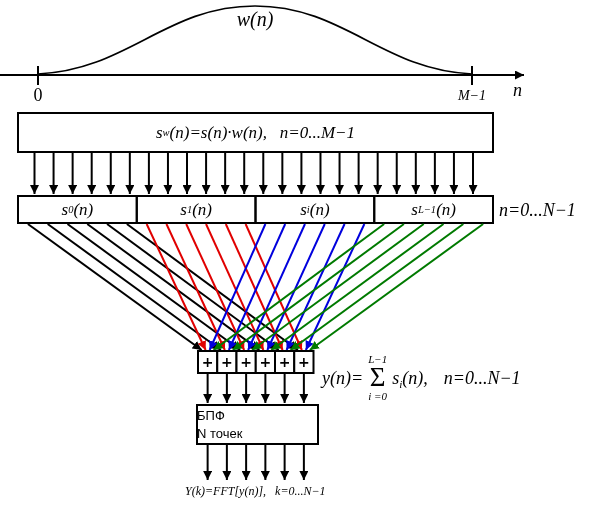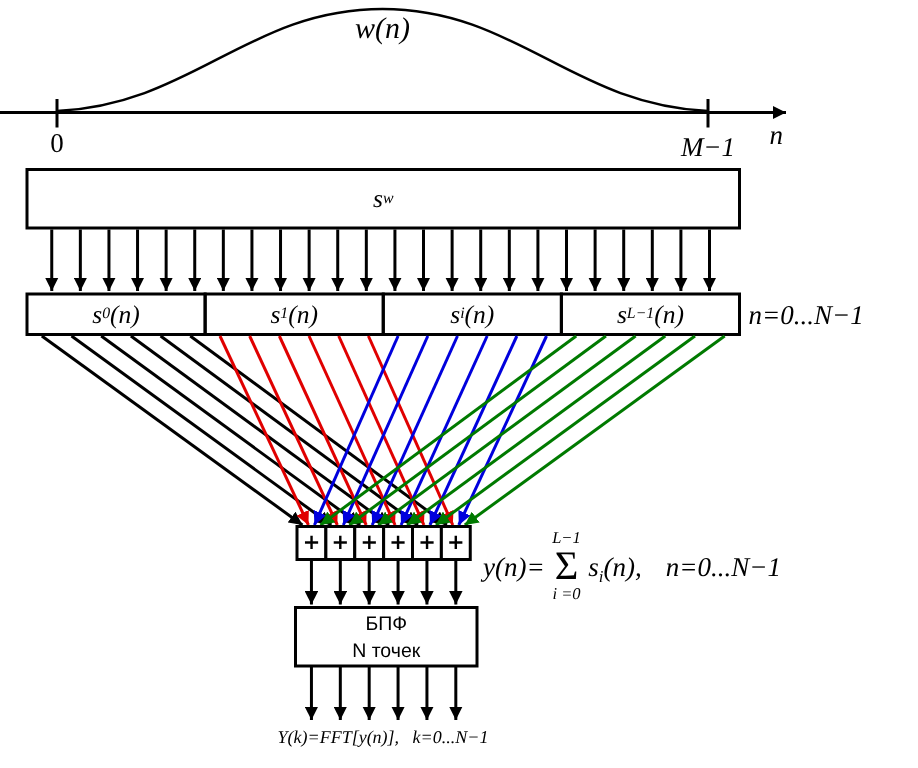--- a/index.html
+++ b/index.html
@@ -13,21 +13,21 @@
   .plus-label{position:absolute;font-style:normal;font-weight:bold;
               font-family:"DejaVu Sans",sans-serif;font-size:14px;
               display:flex;align-items:center;justify-content:center;}
   .sum-wrap{position:absolute;left:322px;top:350px;height:56px;display:flex;
             align-items:center;font-size:18px;font-style:italic;}
   .sigma-stack{display:flex;flex-direction:column;align-items:center;line-height:1;
                margin:0 5px;font-style:normal;}
   .sigma-stack .lim{font-size:11px;font-style:italic;}
   .sigma-stack .sg{font-size:27px;line-height:0.95;font-style:normal;}
   .fft-text{position:absolute;left:197px;top:405px;width:121px;height:39px;
-            display:flex;flex-direction:column;align-items:center;justify-content:center;
+            display:flex;flex-direction:column;align-items:flex-start;justify-content:center;
             font-family:"Liberation Sans",sans-serif;font-style:normal;font-size:13px;line-height:1.35;}
 </style>
 </head>
 <body>
 
 <div class="canvas">
 
   <svg id="diagram-svg" width="612" height="512" viewBox="0 0 612 512">
       <defs>
         <marker id="ah0" markerUnits="userSpaceOnUse" markerWidth="10" markerHeight="9" refX="9" refY="4.5" orient="auto">
@@ -117,26 +117,27 @@
       <line x1="226.875" y1="444" x2="226.875" y2="480" stroke="#000" stroke-width="2" marker-end="url(#ah0)"></line>
       <line x1="246.125" y1="444" x2="246.125" y2="480" stroke="#000" stroke-width="2" marker-end="url(#ah0)"></line>
       <line x1="265.375" y1="444" x2="265.375" y2="480" stroke="#000" stroke-width="2" marker-end="url(#ah0)"></line>
       <line x1="284.625" y1="444" x2="284.625" y2="480" stroke="#000" stroke-width="2" marker-end="url(#ah0)"></line>
       <line x1="303.875" y1="444" x2="303.875" y2="480" stroke="#000" stroke-width="2" marker-end="url(#ah0)"></line>
     </svg>
 
   <div class="t ctr" style="left:222px;top:8px;width:66px;font-size:20px;">w(n)</div>
 
   <div class="t ctr" style="left:26px;top:85px;width:24px;font-size:18px;font-style:normal;">0</div>
-  <div class="t ctr" style="left:444px;top:88px;width:56px;font-size:18px;font-family:Liberation Serif, serif;">M−1</div>
+  <div class="t ctr" style="left:444px;top:88px;width:56px;font-size:14px;font-family:Liberation Serif, serif;">M−1</div>
   <div class="t" style="left:513px;top:80px;font-size:18px;">n</div>
 
   <div class="t ctr" style="left:18px;top:113px;width:475px;height:39px;font-size:17px;">
     <span>s</span>
       <sub class="m">w</sub>
+      <span>(n)=s(n)·w(n),&nbsp;&nbsp; n=0...M−1</span>
   </div>
 
   <div class="t" style="left:499px;top:196px;height:28px;display:flex;align-items:center;font-size:18px;">n=0...N−1</div>
 
   <div class="sum-wrap">
     <span>y(n)=</span>
     <span class="sigma-stack">
       <span class="lim">L−1</span>
       <span class="sg">Σ</span>
       <span class="lim">i&nbsp;=0</span>

